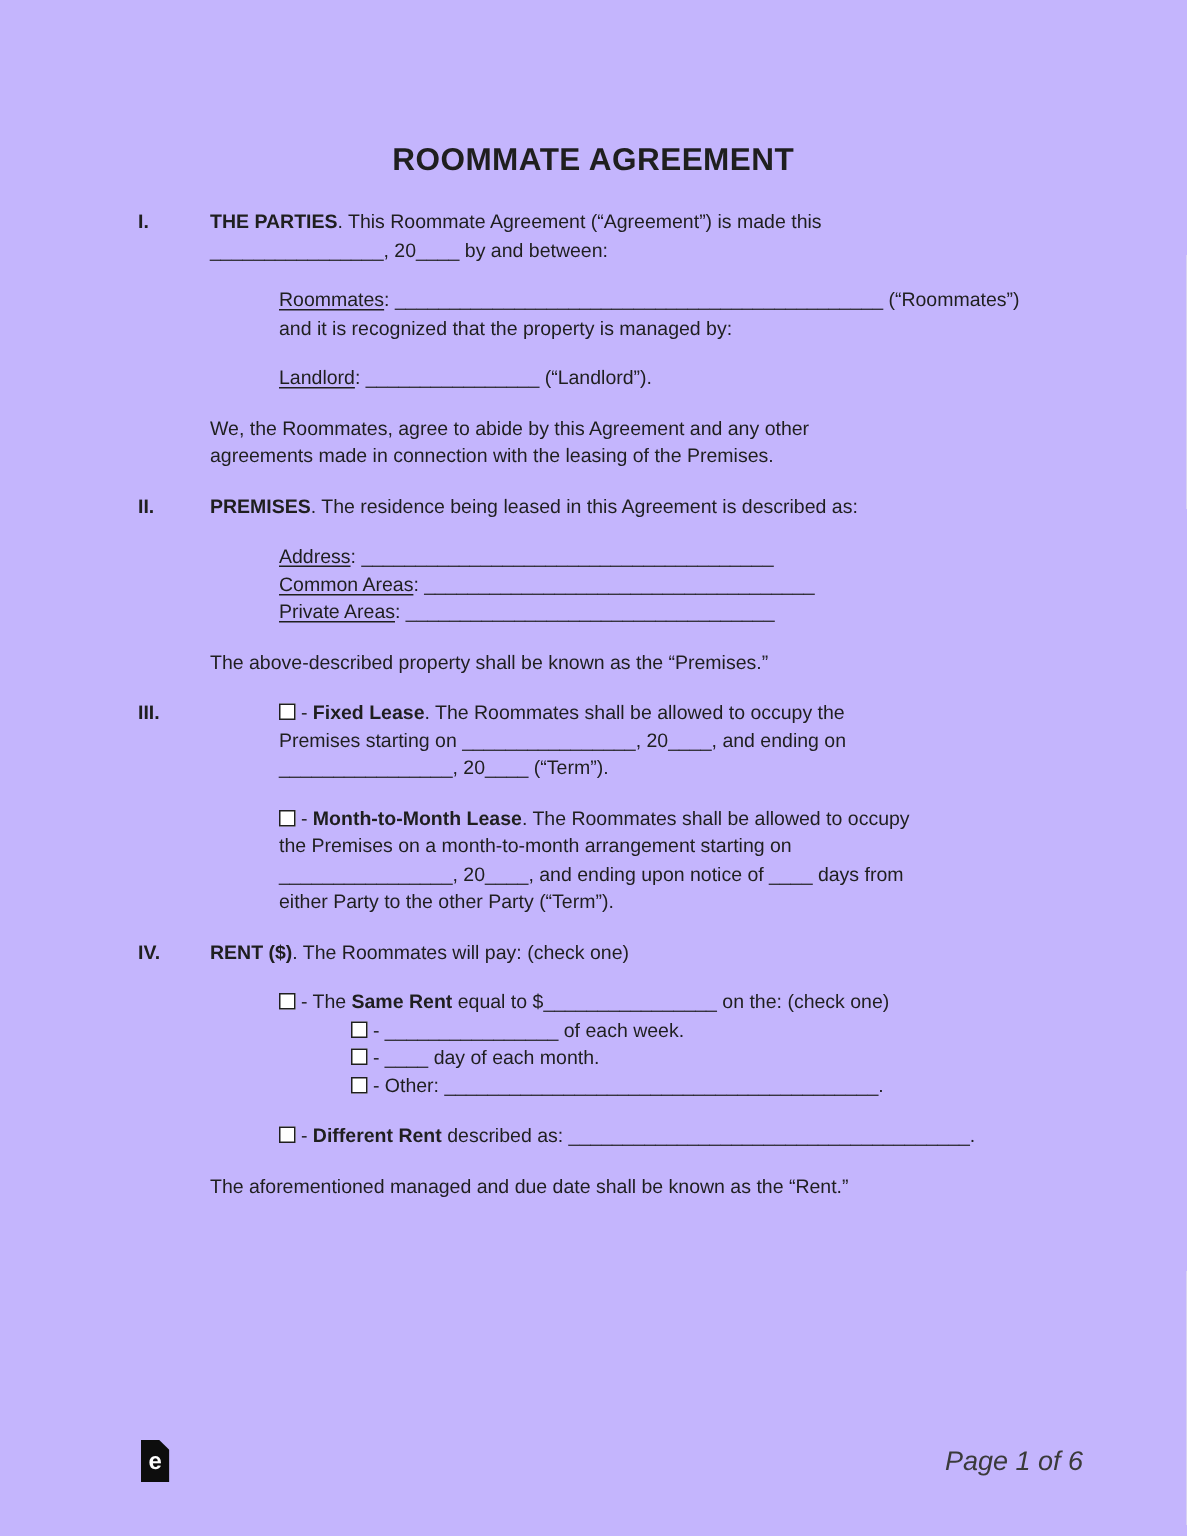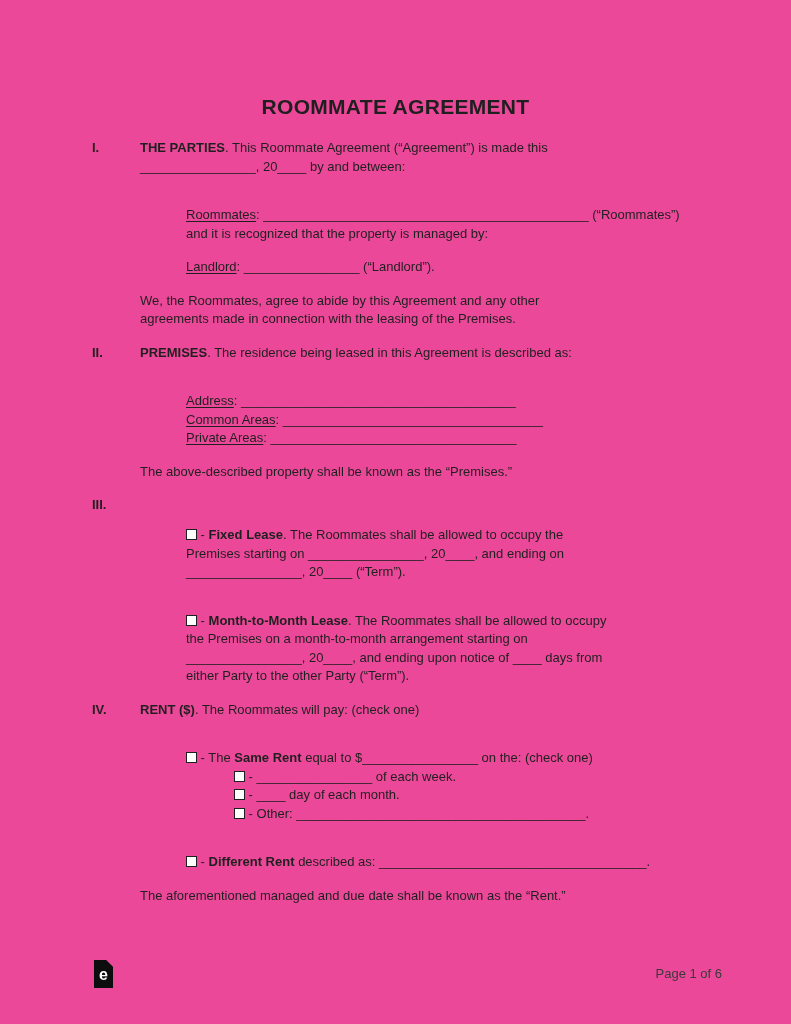--- a/index.html
+++ b/index.html
@@ -1,20 +1,20 @@
 <!DOCTYPE html>
 <html><head>
 <meta charset="utf-8">
 <style>
   html,body { margin:0; padding:0; background:#e9e9e9; }
   .page {
     position: relative;
     width: 791px; height: 1024px;
     margin: 0 auto;
-    background: #ec4899;
+    background: #c4b5fd;
     box-sizing: border-box;
     padding-top: 95px;
     font-family: "Liberation Sans", "DejaVu Sans", sans-serif;
     font-size: 13px;
     line-height: 18.5px;
     color: #1f1f1f;
     overflow: hidden;
   }
   h1.title {
     margin: 0 0 21px 0;
@@ -23,21 +23,21 @@
     line-height: 23px;
     font-weight: 700;
     letter-spacing: 0.3px;
   }
   .sec { display: flex; margin-left: 92px; }
   .num { width: 48px; flex: 0 0 48px; font-weight: 700; }
   .body { width: 566px; }
   .para { margin: 0 0 15px 0; white-space: pre-wrap; }
   .line { margin: 0; white-space: pre-wrap; }
   .blk  { margin: 0 0 15px 0; }
-  .ind1 { margin-left: 46px; margin-top: 30px; }
+  .ind1 { margin-left: 46px; }
   .ind2 { margin-left: 94px; }
   b.hd  { font-weight: 700; }
   .ul   { text-decoration: underline; text-underline-offset: 2px; }
   .cb {
     display: inline-block;
     width: 11px; height: 11px;
     border: 1.5px solid #1f1f1f;
     vertical-align: -1px;
     background: #fff;
     box-sizing: border-box;
@@ -51,21 +51,21 @@
   .logo {
     width: 19px; height: 28px;
     background: #0d0d0d;
     clip-path: polygon(0 0, 64% 0, 100% 24%, 100% 100%, 0 100%);
     display: flex; align-items: center; justify-content: center;
     color: #ffffff;
     font-weight: 700; font-size: 16px;
     line-height: 1;
   }
   .logo span { transform: translateY(1px); }
-  .pagenum { font-size: 13px; color: #3a3a3a; }
+  .pagenum { font-size: 18px; color: #3a3a3a; font-style: italic; }
 </style>
 </head>
 <body>
 
 <div class="page">
 
   <h1 class="title">ROOMMATE AGREEMENT</h1>
 
   <div class="sec">
     <div class="num">I.</div>

